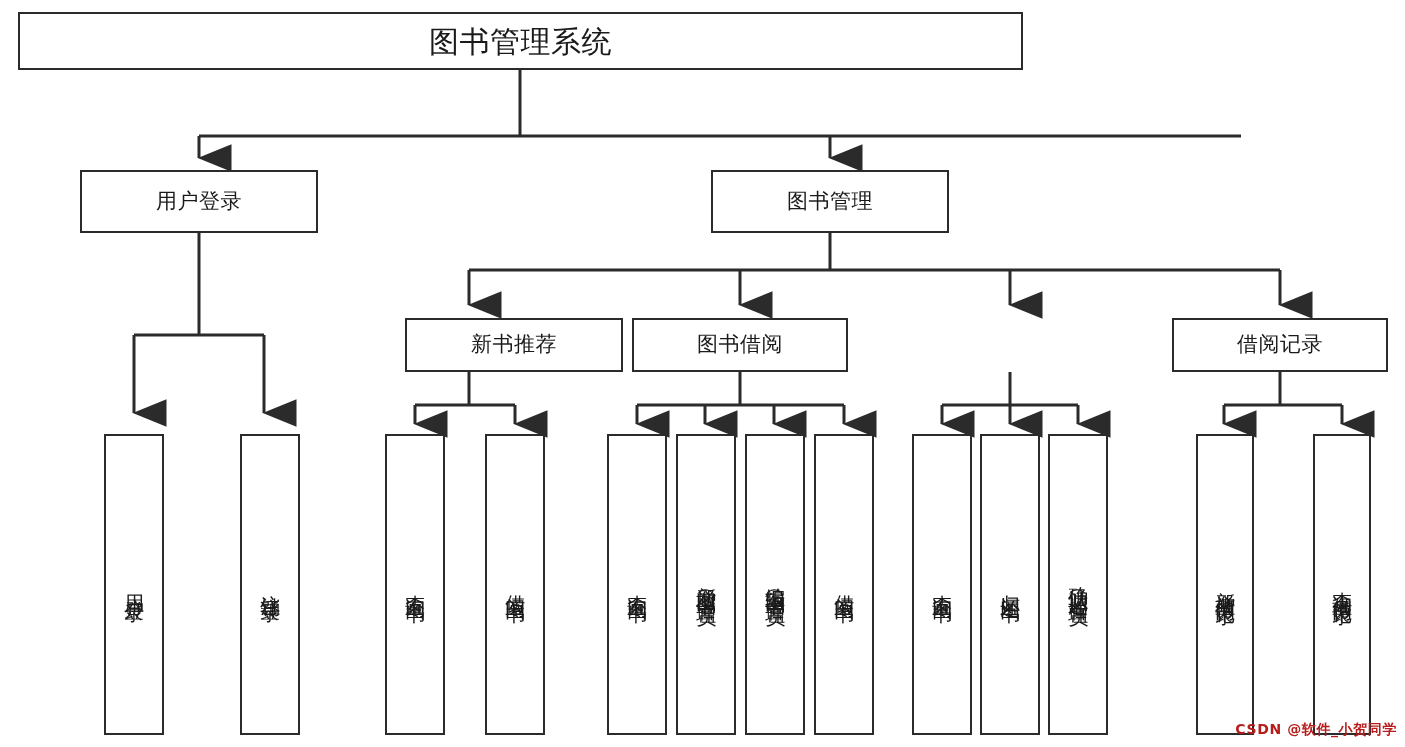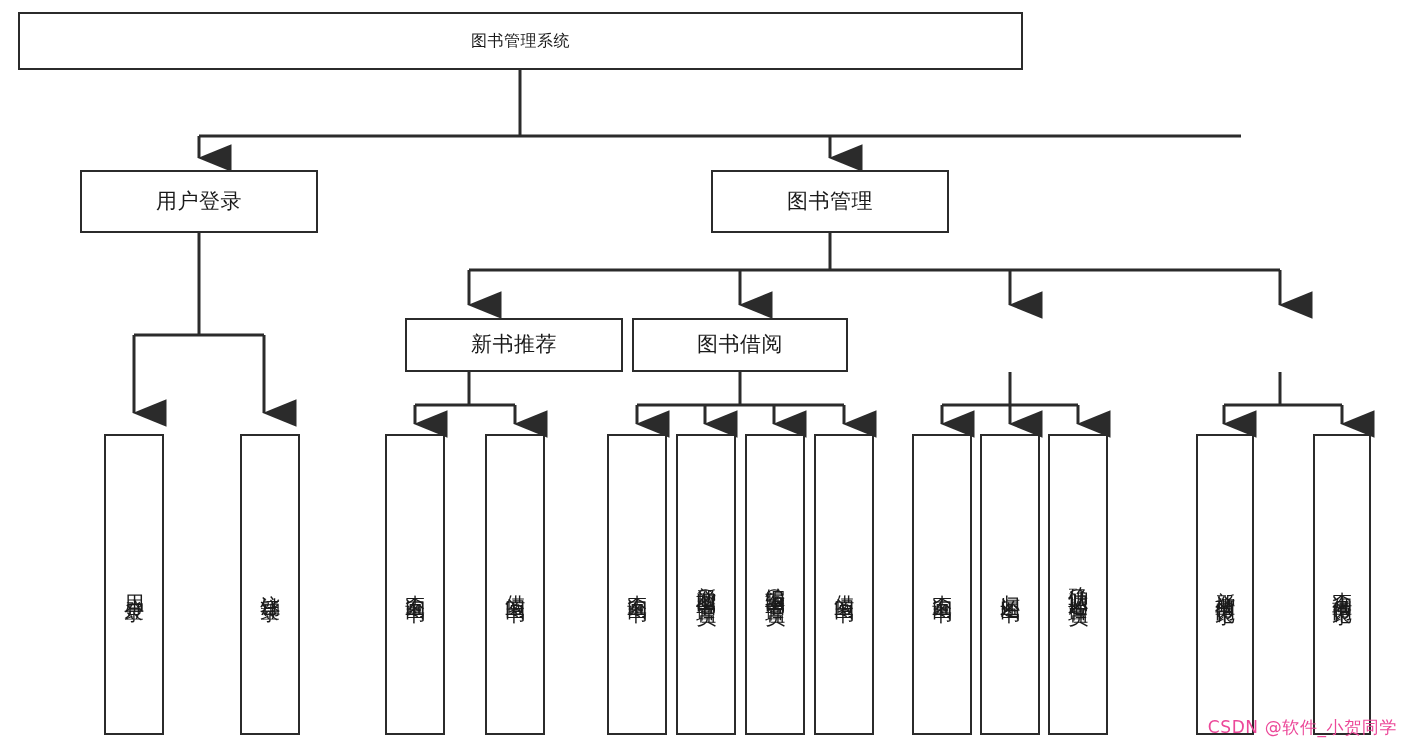--- a/index.html
+++ b/index.html
@@ -38,21 +38,21 @@
     z-index: 3;
   }
   .node-label {
     font-size: 21px;
     line-height: 1.1;
     letter-spacing: 0.5px;
     color: #1a1a1a;
     white-space: nowrap;
     text-align: center;
   }
-  .node.level-0 .node-label { font-size: 16px; text-align: center; }
+  .node.level-0 .node-label { font-size: 30px; text-align: center; }
   .node.level-1 .node-label { font-size: 21px; }
   .node.level-2 .node-label { font-size: 21px; }
 
   
   .node.leaf {
     align-items: center;
     justify-content: center;
     padding: 4px 0;
   }
   .node.leaf .node-label {
@@ -61,25 +61,26 @@
     font-size: 20px;
     line-height: 1.18;
     letter-spacing: 3px;
     white-space: normal;
     max-height: 100%;
   }
   #watermark {
     position: absolute;
     right: 8px;
     bottom: 8px;
-    font-size: 17px;
-    color: #ec4899;
+    font-size: 14px;
+    color: #b91c1c;
     letter-spacing: 0.6px;
     z-index: 5;
     white-space: nowrap;
+    font-weight: bold;
   }
 </style>
 </head>
 <body>
 
 <div id="canvas">
 
   <svg id="wires" viewBox="0 0 1405 747" width="1405" height="747" xmlns="http://www.w3.org/2000/svg">
     <defs>
       <marker id="arrow" viewBox="0 0 12 12" refX="6" refY="10" markerWidth="11" markerHeight="11" orient="auto-start-reverse">
@@ -148,20 +149,23 @@
 
   <div class="node level-2" style="left:360px; top:318px; width:218px; height:54px;margin-left:45px;">
     <span class="node-label">新书推荐</span>
   </div>
 
   <div class="node level-2" style="left:632px; top:318px; width:216px; height:54px;">
     <span class="node-label">图书借阅</span>
   </div>
 
 
+  <div class="node level-2" style="left:1172px; top:318px; width:216px; height:54px;">
+    <span class="node-label">借阅记录</span>
+  </div>
 
   <div class="node leaf" style="left:104px; top:434px; width:60px; height:301px;">
     <span class="node-label">用户登录</span>
   </div>
 
   <div class="node leaf" style="left:240px; top:434px; width:60px; height:301px;">
     <span class="node-label">注销登录</span>
   </div>
 
   <div class="node leaf" style="left:385px; top:434px; width:60px; height:301px;">

